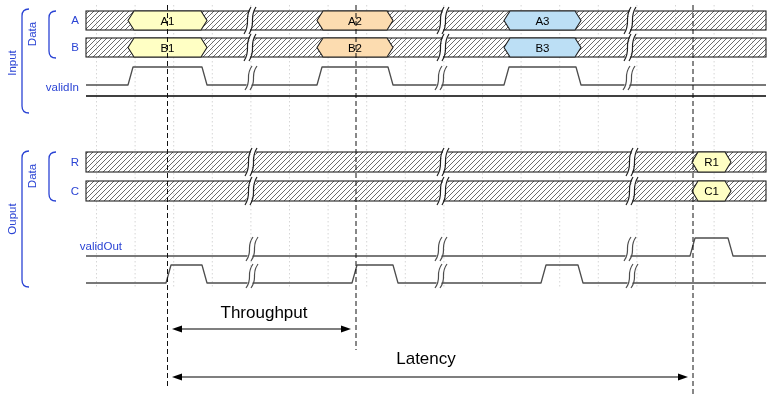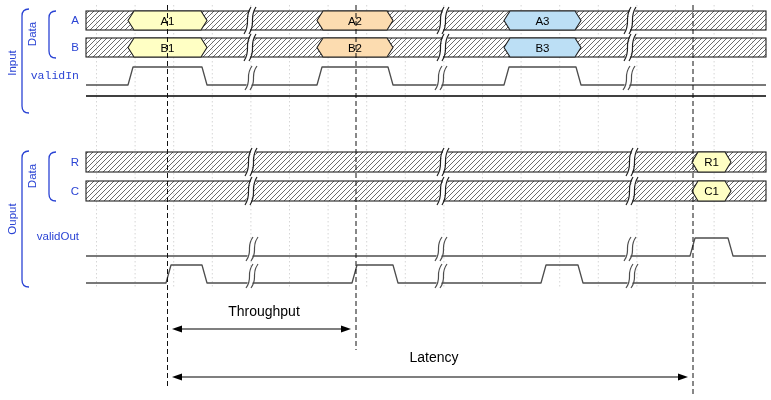--- a/index.html
+++ b/index.html
@@ -4,21 +4,21 @@
 <style>
   html,body{margin:0;padding:0;background:#fff;}
   #stage{position:relative;width:771px;height:400px;background:#fff;overflow:hidden;
          font-family:"Liberation Sans",sans-serif;}
   #stage svg{position:absolute;left:0;top:0;}
   svg text{font-family:"Liberation Sans",sans-serif;font-size:11.5px;}
   .sig-label{position:absolute;left:0;width:79px;height:16px;line-height:16px;
              text-align:right;font-size:11.5px;}
   .vlabel{position:absolute;width:80px;height:14px;line-height:14px;text-align:center;
           font-size:11.5px;transform:rotate(-90deg);}
-  .ann-label{position:absolute;width:160px;text-align:center;font-size:14px;color:#000;}
+  .ann-label{position:absolute;width:160px;text-align:center;font-size:17px;color:#000;}
 </style>
 </head>
 <body>
 
 <div id="stage">
     <svg width="771" height="400" viewBox="0 0 771 400">
       <defs>
         <pattern id="hatch" patternUnits="userSpaceOnUse" width="5" height="5">
           <path d="M0,5 L5,0 M-1.25,1.25 L1.25,-1.25 M3.75,6.25 L6.25,3.75" stroke="#5A5A5A" stroke-width="0.9" fill="none"></path>
         </pattern>
@@ -160,25 +160,25 @@
       </g>
       <g>
         <line x1="181" y1="377" x2="679" y2="377" stroke="#000000" stroke-width="1.2"></line>
         <polygon points="172,377 182,373.4 182,380.6" fill="#000000"></polygon>
         <polygon points="688,377 678,373.4 678,380.6" fill="#000000"></polygon>
       </g>
     </svg>
 
   <div class="sig-label" style="top: 12px; color: rgb(43, 68, 212);">A</div>
   <div class="sig-label" style="top: 39px; color: rgb(43, 68, 212);">B</div>
-  <div class="sig-label" style="top: 68px; color: rgb(43, 68, 212); font-family: Liberation Mono, monospace;">validIn</div>
+  <div class="sig-label" style="top: 79px; color: rgb(43, 68, 212);">validIn</div>
   <div class="sig-label" style="top: 154px; color: rgb(43, 68, 212);">R</div>
   <div class="sig-label" style="top: 183px; color: rgb(43, 68, 212);">C</div>
-  <div class="sig-label" style="top: 228px; color: rgb(43, 68, 212);">validOut</div>
+  <div class="sig-label" style="top: 238px; color: rgb(43, 68, 212); margin-left: 43px;">validOut</div>
 
   <div class="vlabel" style="left: -28px; top: 56px; color: rgb(43, 68, 212);">Input</div>
   <div class="vlabel" style="left: -8px; top: 27px; color: rgb(43, 68, 212);">Data</div>
   <div class="vlabel" style="left: -28px; top: 212px; color: rgb(43, 68, 212);">Ouput</div>
   <div class="vlabel" style="left: -8px; top: 169px; color: rgb(43, 68, 212);">Data</div>
 
   <div class="ann-label" style="left:184px;top:303px">Throughput</div>
-  <div class="ann-label" style="left:354px;top:349px">Latency</div>
+  <div class="ann-label" style="left:346px;top:349px">Latency</div>
 </div>
 
 </body></html>

